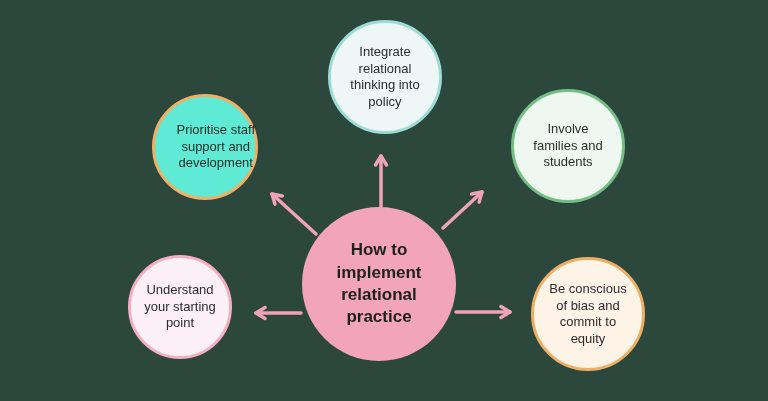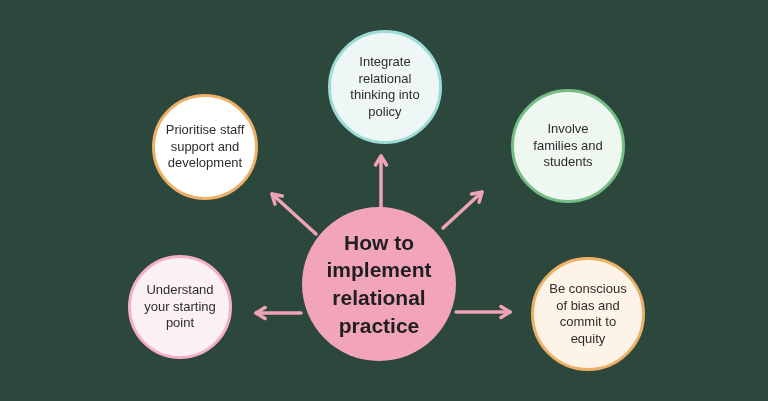--- a/index.html
+++ b/index.html
@@ -55,25 +55,25 @@
     border: 3px solid transparent;
     color: var(--node-text);
     font-size: 13px;
     font-weight: 500;
     line-height: 1.27;
   }
   .center-node {
     left: 302px; top: 207px;
     width: 154px; height: 154px;
     color: var(--center-text);
-    font-size: 21px;
+    font-size: 17px;
     font-weight: 700;
     line-height: 1.32;
   }
-  .node-top        { left: 328px; top: 30px;  width: 114px; height: 114px; }
+  .node-top        { left: 328px; top: 20px;  width: 114px; height: 114px; }
   .node-top-left   { left: 152px; top: 94px;  width: 106px; height: 106px; }
   .node-top-right  { left: 511px; top: 89px;  width: 114px; height: 114px; justify-content: center; }
   .node-bottom-left  { left: 128px; top: 255px; width: 104px; height: 104px; }
   .node-bottom-right { left: 531px; top: 257px; width: 114px; height: 114px; }
   .logo {
     position: absolute;
     top: 28px;
     right: 51px;
     z-index: 3;
     color: var(--logo-text);
@@ -107,21 +107,21 @@
 practice</span>
   </div>
 
   <div class="node satellite node-top" style="border-color: rgb(157, 219, 214); background-color: rgb(238, 247, 246);">
     <span class="label">Integrate
 relational
 thinking into
 policy</span>
   </div>
 
-  <div class="node satellite node-top-left" style="border-color: rgb(238, 176, 102); background-color: #ffffff;">
+  <div class="node satellite node-top-left" style="border-color: rgb(238, 176, 102); background-color: #5eead4; justify-content: flex-end;">
     <span class="label">Prioritise staff
 support and
 development</span>
   </div>
 
   <div class="node satellite node-top-right" style="border-color: rgb(116, 189, 133); background-color: rgb(238, 247, 240);">
     <span class="label">Involve
 families and
 students</span>
   </div>

